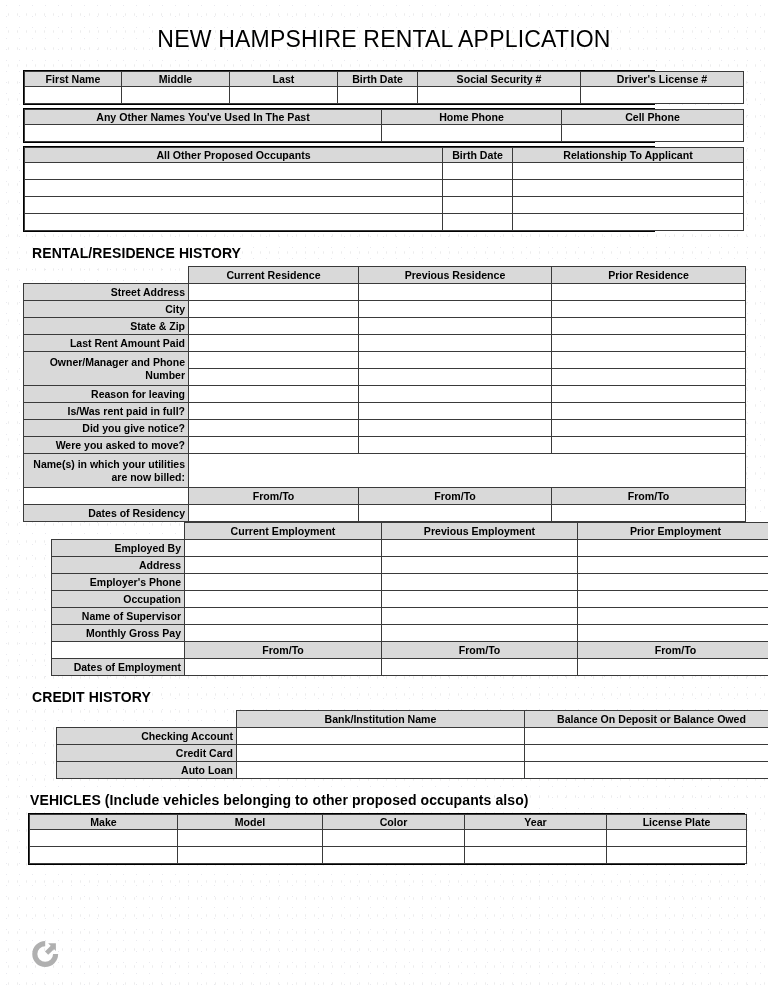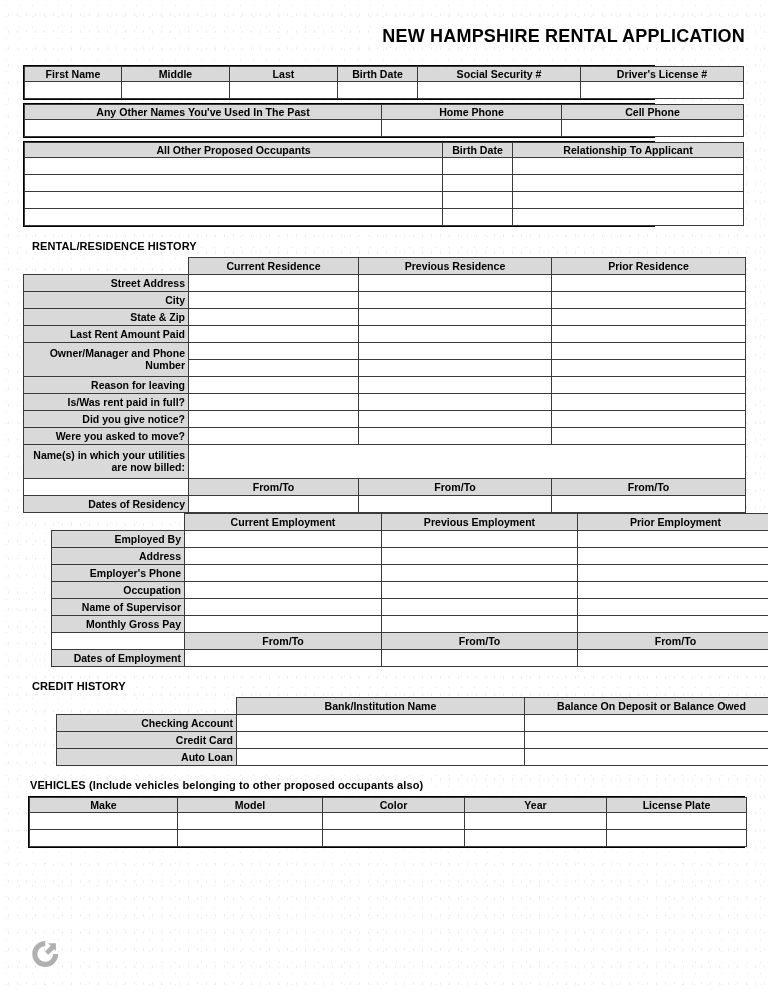--- a/index.html
+++ b/index.html
@@ -25,30 +25,30 @@
     pointer-events: none;
     z-index: 0;
   }
   #page {
     position: relative;
     z-index: 1;
     padding: 0 23px;
   }
 
   .doc-title {
-    text-align: right;
-    font-size: 18px;
-    font-weight: bold;
+    text-align: center;
+    font-size: 23px;
+    font-weight: normal;
     letter-spacing: 0.2px;
     margin: 27px 0 0 0;
     line-height: 1.1;
   }
 
   .section-title {
-    font-size: 11px;
+    font-size: 14px;
     font-weight: bold;
     margin: 13px 0 5px 9px;
     letter-spacing: 0.1px;
   }
 
   table {
     border-collapse: collapse;
     width: 722px;
     table-layout: fixed;
   }

